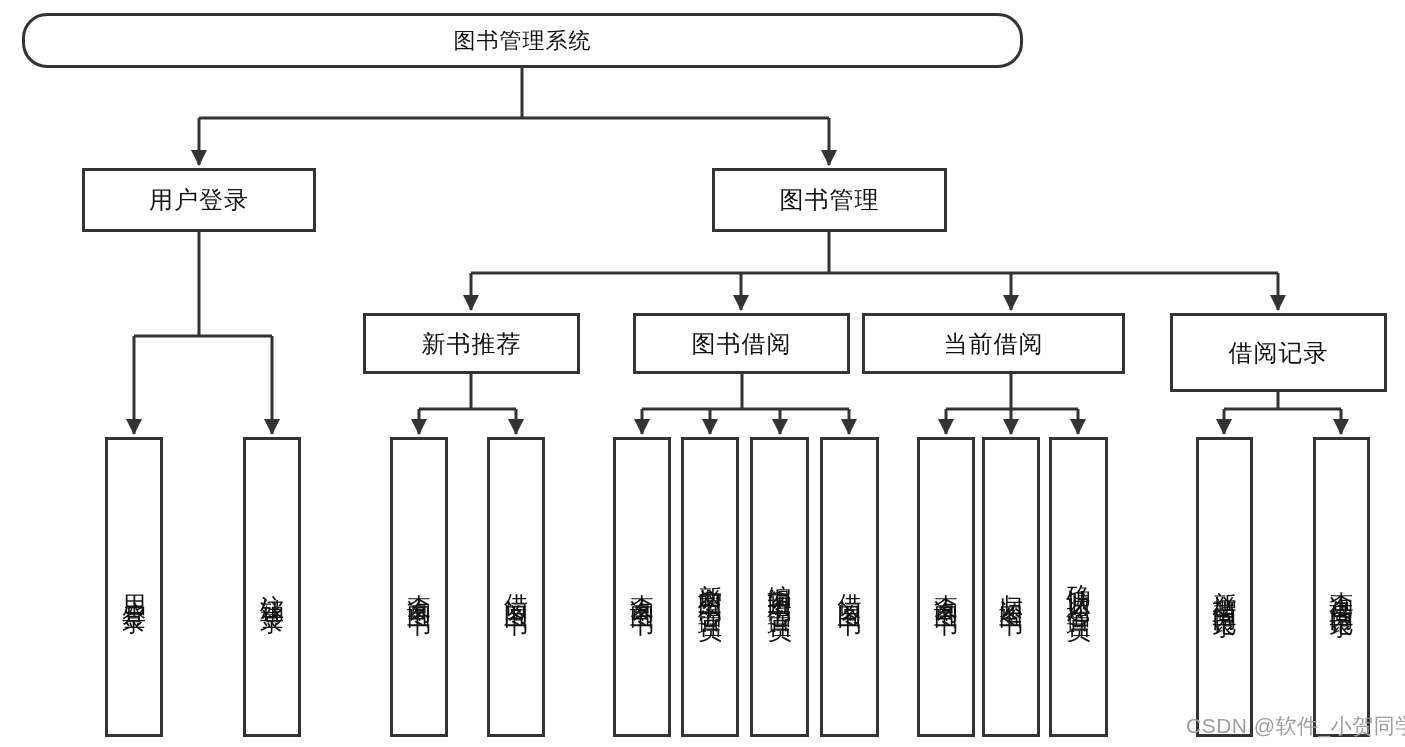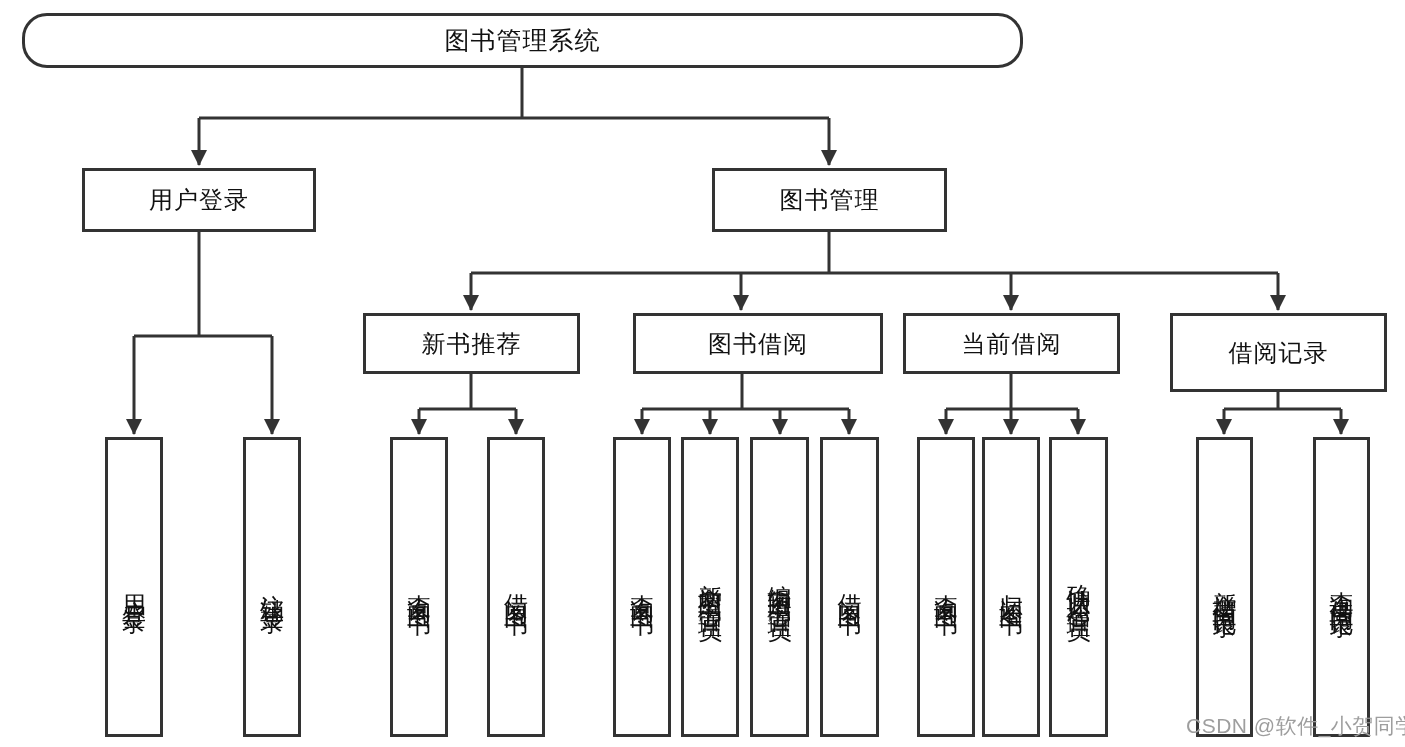--- a/index.html
+++ b/index.html
@@ -15,21 +15,21 @@
   .cline{stroke:#333333;stroke-width:3;fill:none;}
   .node{
     position:absolute;
     box-sizing:border-box;
     border:3px solid #333333;
     background:#ffffff;
     display:flex;align-items:center;justify-content:center;
     z-index:2;
   }
   .hbox{font-size:24px;letter-spacing:1px;}
-  .hbox.root{font-size:25px;border-radius:25px;}
+  .hbox.root{font-size:22px;border-radius:25px;}
   .vbox span{
     writing-mode:vertical-rl;
     text-orientation:mixed;
     font-size:24px;
     line-height:1;
     letter-spacing:6px;
     white-space:nowrap;
   }
   .vbox.long span{letter-spacing:5px;}
   .watermark{
@@ -95,24 +95,24 @@
   <div class="node hbox" style="left:82px;top:168px;width:234px;height:64px;">
     <span>用户登录</span>
   </div>
   <div class="node hbox" style="left:712px;top:168px;width:235px;height:64px;">
     <span>图书管理</span>
   </div>
 
   <div class="node hbox" style="left:363px;top:313px;width:217px;height:61px;">
     <span>新书推荐</span>
   </div>
-  <div class="node hbox" style="left:633px;top:313px;width:250px;height:61px;">
+  <div class="node hbox" style="left:633px;top:313px;width:217px;height:61px;">
     <span>图书借阅</span>
   </div>
-  <div class="node hbox" style="left:903px;top:313px;width:217px;height:61px;">
+  <div class="node hbox" style="left:862px;top:313px;width:263px;height:61px;">
     <span>当前借阅</span>
   </div>
   <div class="node hbox" style="left:1170px;top:313px;width:217px;height:79px;">
     <span>借阅记录</span>
   </div>
 
   <div class="node vbox" style="left:105px;top:437px;width:58px;height:300px;">
     <span>用户登录</span>
   </div>
   <div class="node vbox" style="left:243px;top:437px;width:58px;height:300px;">

